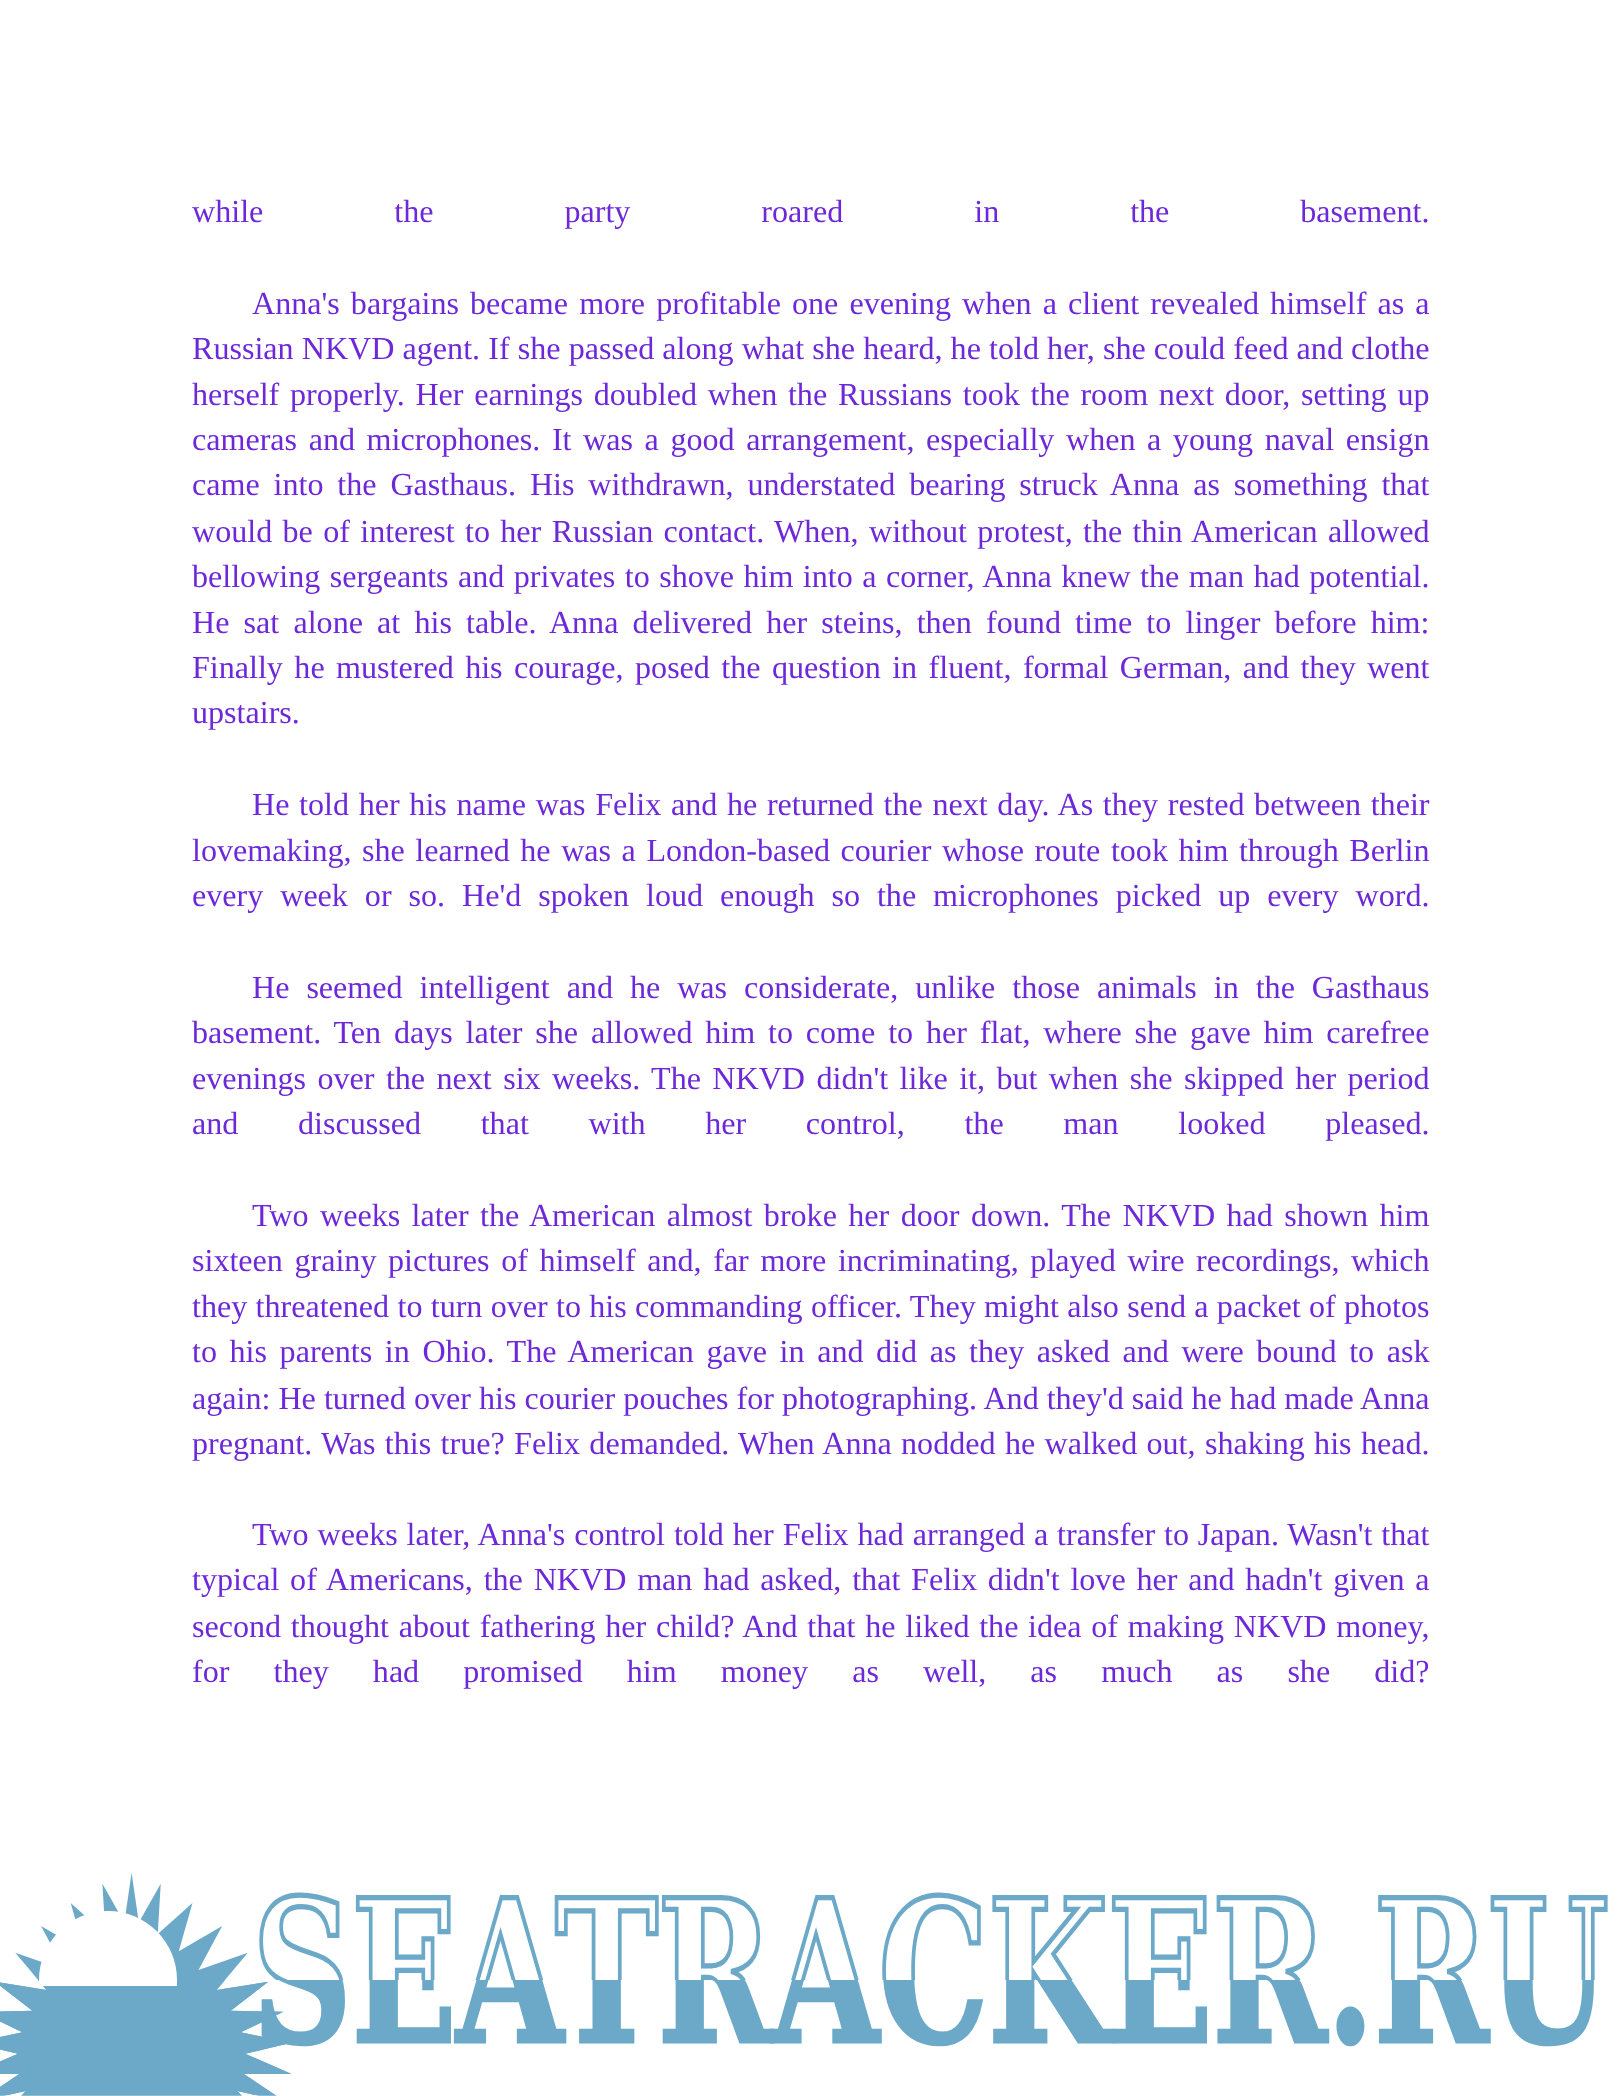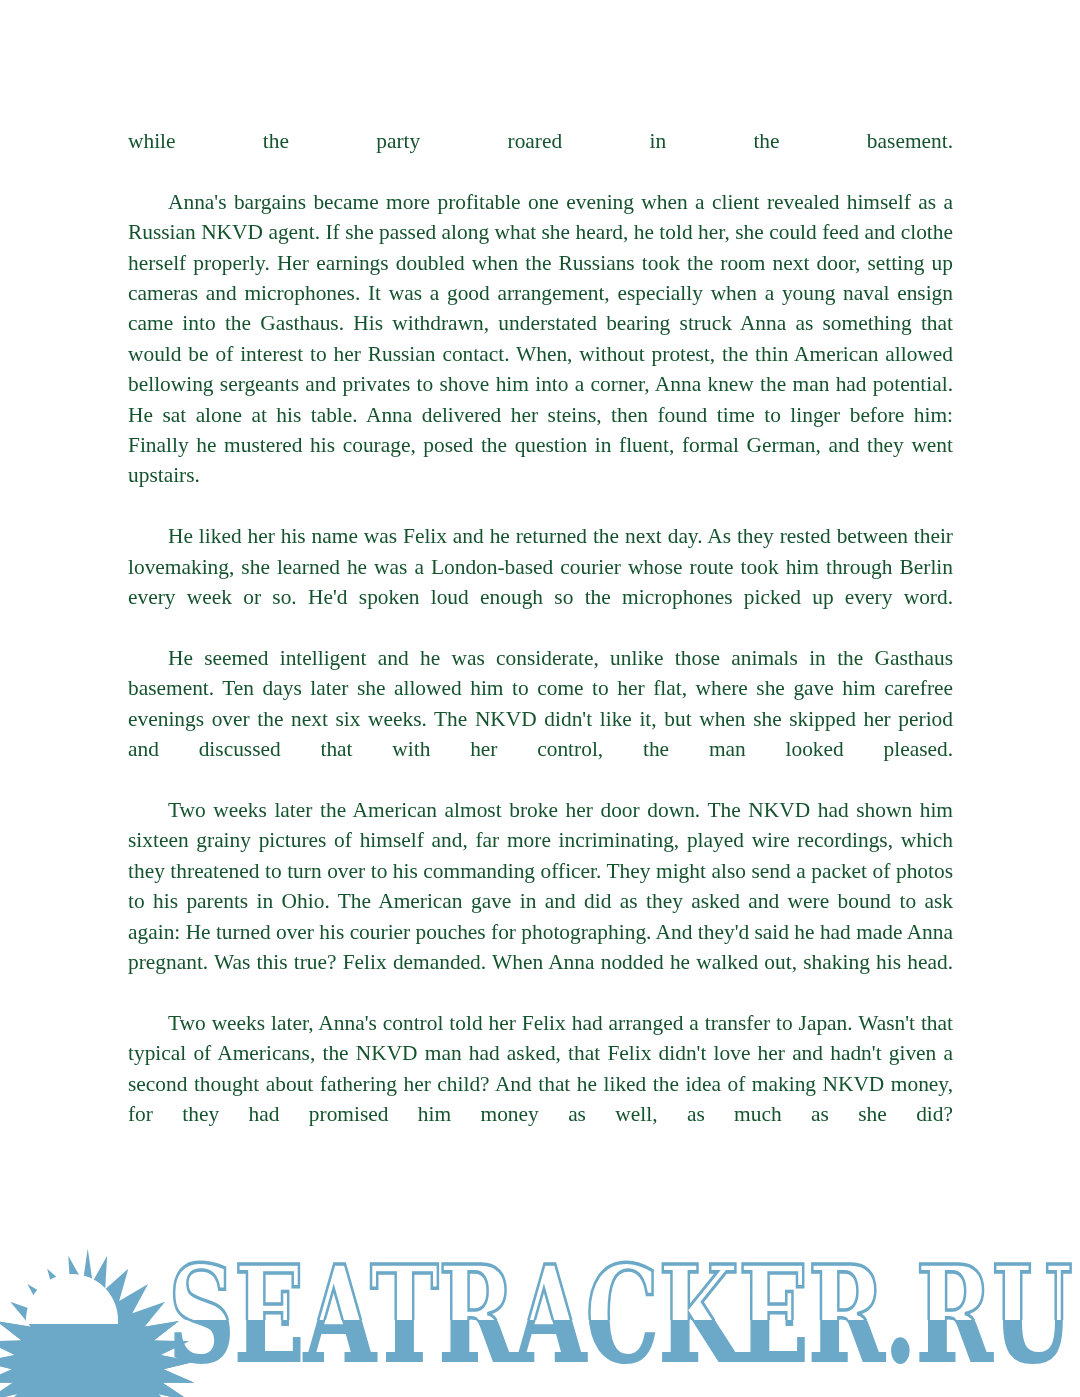--- a/index.html
+++ b/index.html
@@ -25,21 +25,21 @@
     position: absolute;
     left: 128px;
     top: 126px;
     width: 825px;
   }
 
   .para {
     margin: 0;
     font-size: 21.4px;
     line-height: 30.4px;
-    color: #14532d;
+    color: #6d28d9;
     text-align: justify;
     text-justify: inter-word;
     text-indent: 40px;
     -webkit-font-smoothing: antialiased;
   }
   .para.no-indent {
     text-indent: 0;
   }
   
   .para::after {
@@ -69,21 +69,21 @@
   }
 </style>
 </head>
 <body>
 
 <div id="page">
 
   <div id="text-block">
     <p class="para no-indent">while the party roared in the basement.</p>
     <p class="para">Anna's bargains became more profitable one evening when a client revealed himself as a Russian NKVD agent. If she passed along what she heard, he told her, she could feed and clothe herself properly. Her earnings doubled when the Russians took the room next door, setting up cameras and microphones. It was a good arrangement, especially when a young naval ensign came into the Gasthaus. His withdrawn, understated bearing struck Anna as something that would be of interest to her Russian contact. When, without protest, the thin American allowed bellowing sergeants and privates to shove him into a corner, Anna knew the man had potential. He sat alone at his table. Anna delivered her steins, then found time to linger before him: Finally he mustered his courage, posed the question in fluent, formal German, and they went upstairs.</p>
-    <p class="para">He liked her his name was Felix and he returned the next day. As they rested between their lovemaking, she learned he was a London-based courier whose route took him through Berlin every week or so. He'd spoken loud enough so the microphones picked up every word.</p>
+    <p class="para">He told her his name was Felix and he returned the next day. As they rested between their lovemaking, she learned he was a London-based courier whose route took him through Berlin every week or so. He'd spoken loud enough so the microphones picked up every word.</p>
     <p class="para">He seemed intelligent and he was considerate, unlike those animals in the Gasthaus basement. Ten days later she allowed him to come to her flat, where she gave him carefree evenings over the next six weeks. The NKVD didn't like it, but when she skipped her period and discussed that with her control, the man looked pleased.</p>
     <p class="para">Two weeks later the American almost broke her door down. The NKVD had shown him sixteen grainy pictures of himself and, far more incriminating, played wire recordings, which they threatened to turn over to his commanding officer. They might also send a packet of photos to his parents in Ohio. The American gave in and did as they asked and were bound to ask again: He turned over his courier pouches for photographing. And they'd said he had made Anna pregnant. Was this true? Felix demanded. When Anna nodded he walked out, shaking his head.</p>
     <p class="para">Two weeks later, Anna's control told her Felix had arranged a transfer to Japan. Wasn't that typical of Americans, the NKVD man had asked, that Felix didn't love her and hadn't given a second thought about fathering her child? And that he liked the idea of making NKVD money, for they had promised him money as well, as much as she did?</p>
   </div>
 
   <div id="watermark">
     <svg width="1080" height="154" viewBox="0 0 1080 154" xmlns="http://www.w3.org/2000/svg">
       <defs>
 
         <clipPath id="clip-top">

